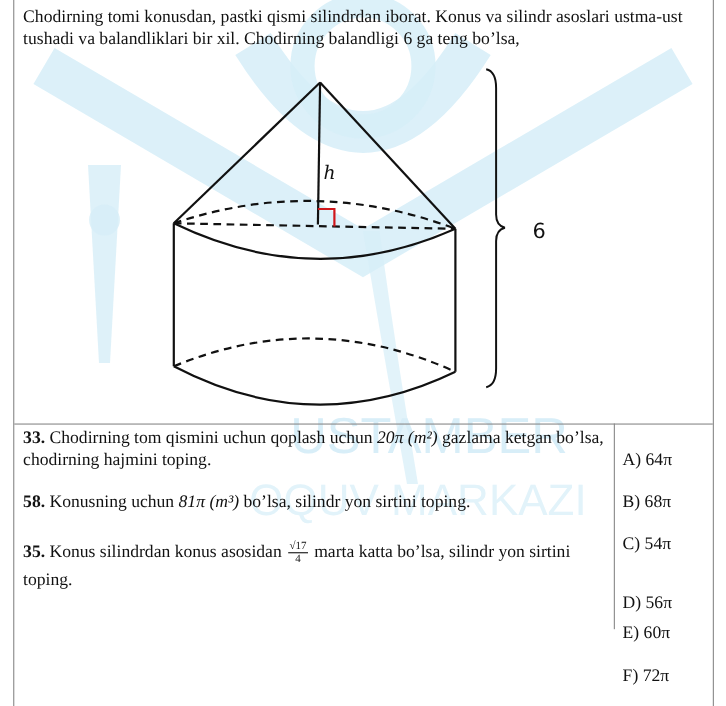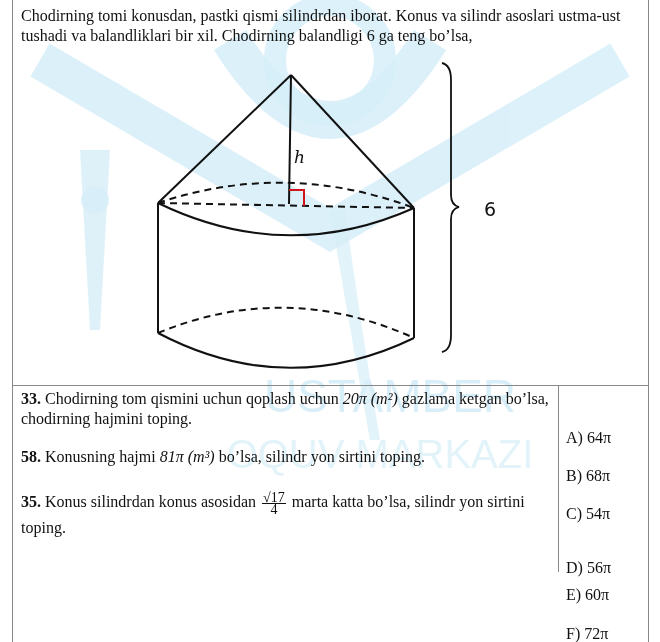--- a/index.html
+++ b/index.html
@@ -35,26 +35,26 @@
     .a-col {
       position: absolute; left: 545px; top: 0; width: 90px; height: 257px;
     }
     .q {
       position: absolute; left: 8px; width: 535px;
       font-size: 16px; line-height: 20px;
     }
     .q b { font-weight: bold; }
     .frac {
       display: inline-block; vertical-align: middle; text-align: center;
-      font-size: 14px; line-height: 11px; margin: 0 2px;
+      font-size: 10px; line-height: 11px; margin: 0 2px;
     }
     .frac .num { display: block; border-bottom: 1px solid #111; padding: 0 1px; }
     .frac .den { display: block; }
     .ans {
-      position: absolute; left: 8px; font-size: 16px; line-height: 20px; margin-top: 19px;
+      position: absolute; left: 8px; font-size: 16px; line-height: 20px;
     }
     i.m { font-style: italic; }
   </style>
 </head>
 <body>
 
 <svg class="watermark" width="660" height="642" viewBox="0 0 660 642">
   <g fill="none" stroke="#d6eef8" stroke-width="38" opacity="0.85">
     <path d="M40 60 L330 230 L620 60"></path>
     <path d="M230 40 Q330 200 430 40"></path>
@@ -97,21 +97,21 @@
       <text x="483" y="216" font-family="DejaVu Sans, sans-serif" font-size="19" fill="#111">6</text>
     </svg>
   </div>
 
   <div class="bottom">
     <div class="q-col">
       <div class="q" style="top:4px;">
         <b>33.</b><span> Chodirning tom qismini uchun qoplash uchun </span><i class="m">20π (m²)</i><span> gazlama ketgan bo’lsa, chodirning hajmini toping.</span>
       </div>
       <div class="q" style="top:62px;">
-        <b>58.</b><span> Konusning hajmi </span><i class="m">81π (m³)</i><span> bo’lsa, silindr yon sirtini toping.</span>
+        <b>58.</b><span> Konusning uchun </span><i class="m">81π (m³)</i><span> bo’lsa, silindr yon sirtini toping.</span>
       </div>
       <div class="q" style="top:104px; line-height:26px;">
         <b>35.</b><span> Konus silindrdan konus asosidan </span><span class="frac"><span class="num">√17</span><span class="den">4</span></span><span> marta katta bo’lsa, silindr yon sirtini toping.</span>
       </div>
     </div>
 
     <div class="a-col">
       <div class="ans" style="top:24px;">A) 64π</div>
       <div class="ans" style="top:62px;">B) 68π</div>
       <div class="ans" style="top:100px;text-align:right;">C) 54π</div>

